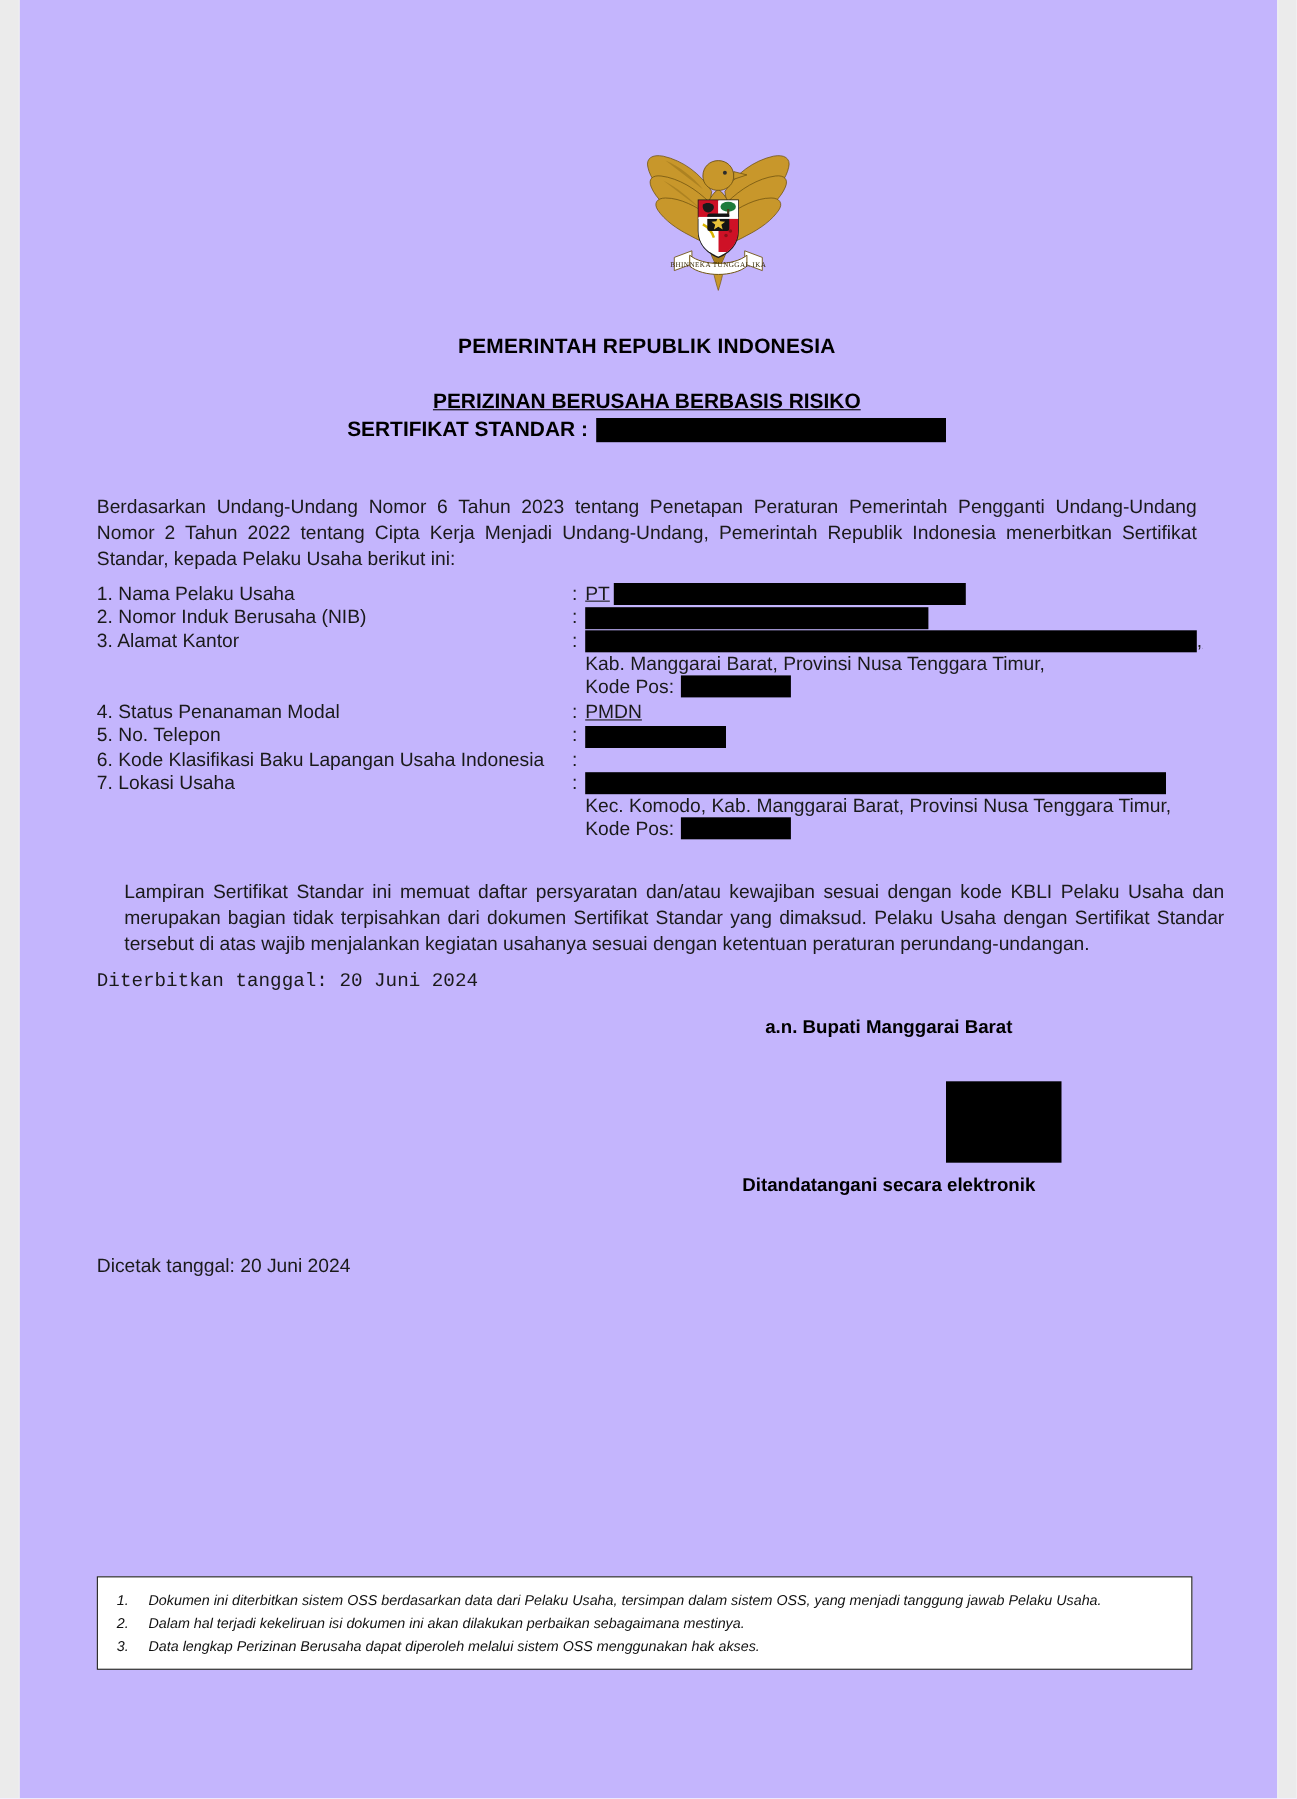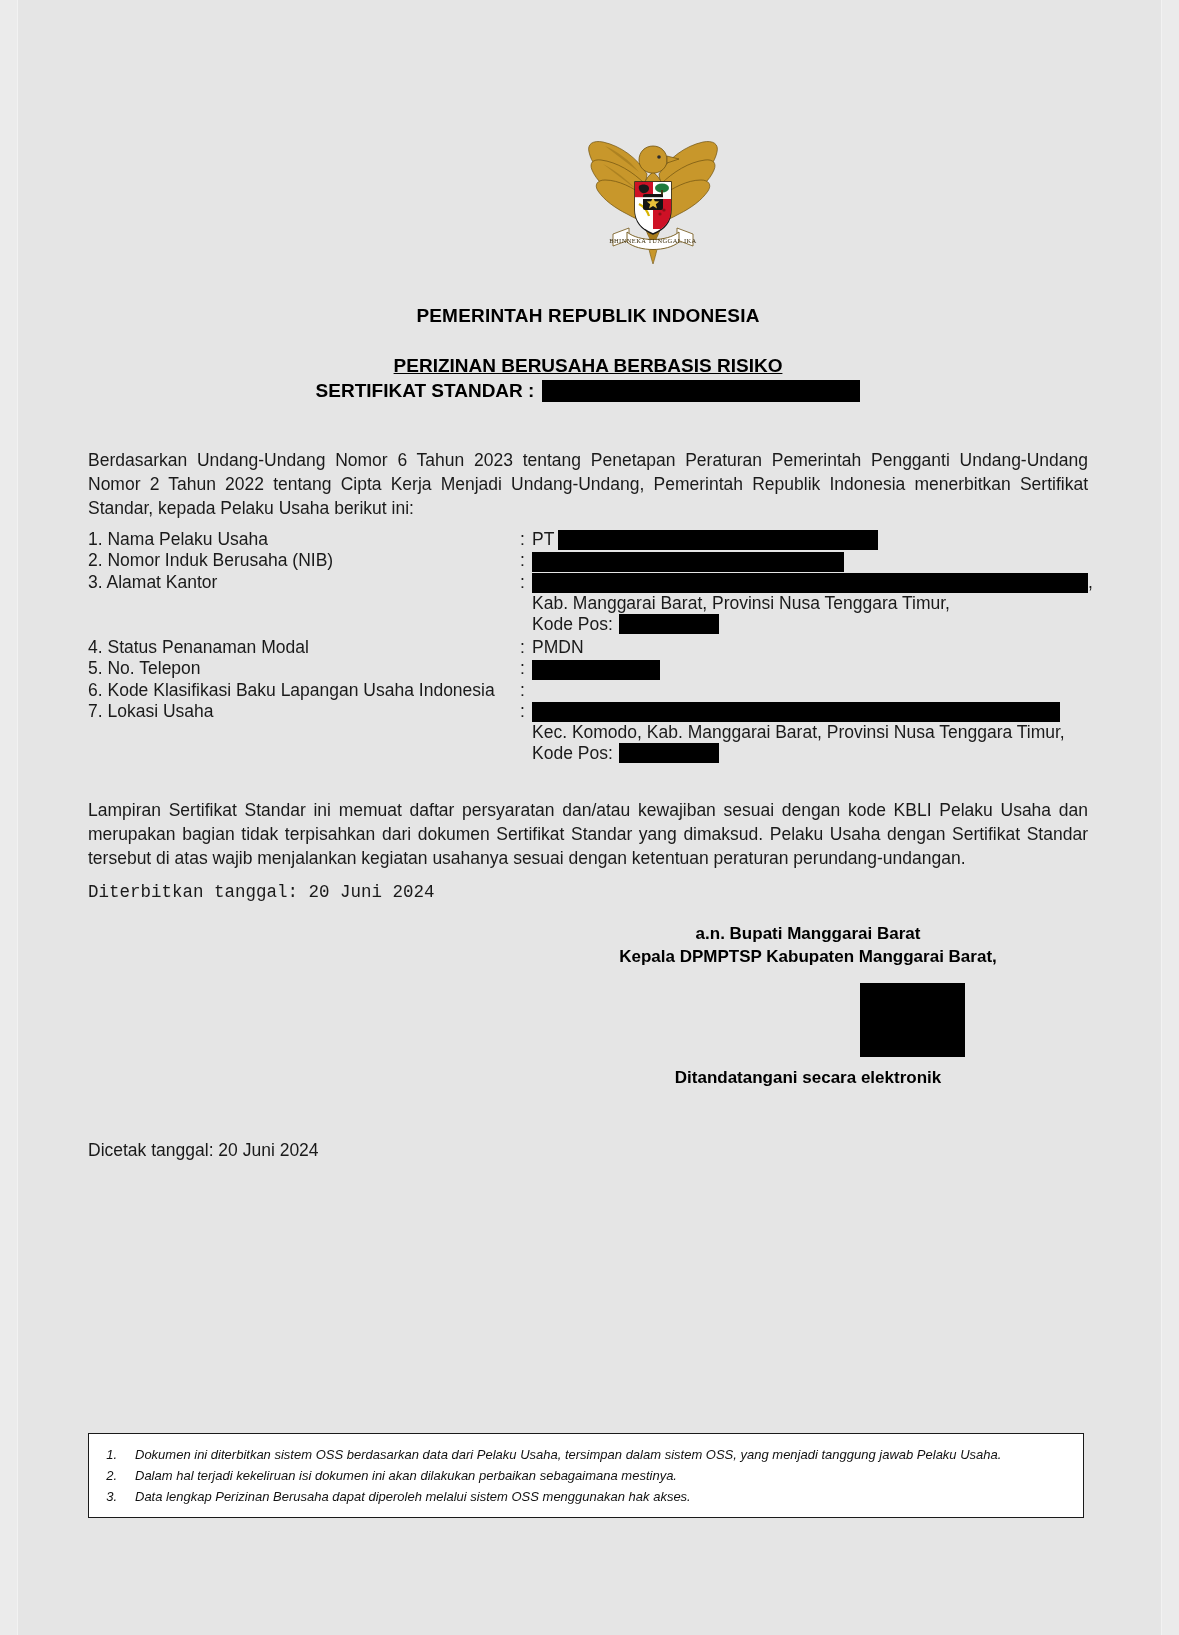--- a/index.html
+++ b/index.html
@@ -15,21 +15,21 @@
     background: #ffffff;
     overflow: hidden;
   }
   
   .paper {
     position: absolute;
     left: 18px;
     top: 0px;
     width: 1143px;
     height: 1635px;
-    background: #e5e5e5;
+    background: #c4b5fd;
     box-shadow: 0 0 0 1px #f2f2f2;
   }
   .gutter-l, .gutter-r {
     position: absolute;
     top: 0;
     width: 18px;
     height: 1635px;
     background: #ebebeb;
   }
   .gutter-l { left: 0; }
@@ -102,21 +102,21 @@
     position: absolute;
     left: 0;
     width: 1000px;
     font-size: 17.5px;
     line-height: 24px;
     color: #1a1a1a;
     text-align: justify;
     text-justify: inter-word;
   }
   #intro-para { top: 448px; }
-  #lampiran-para { top: 798px; }
+  #lampiran-para { top: 798px; margin-left: 25px; }
 
   
   .details {
     position: absolute;
     left: 0;
     top: 529px;
     width: 1000px;
     font-size: 17.5px;
     line-height: 21px;
     color: #1a1a1a;
@@ -131,20 +131,21 @@
     flex: 0 0 432px;
     white-space: pre;
   }
   .dsep {
     width: 12px;
     flex: 0 0 12px;
   }
   .dvalue {
     flex: 1 1 auto;
     white-space: nowrap;
+    text-decoration: underline;
   }
   .dsub {
     display: flex;
   }
   .dsub .pad { width: 444px; flex: 0 0 444px; }
 
   
   .dateline {
     position: absolute;
     left: 0;
@@ -354,21 +355,20 @@
           <span class="redact" style="width:100px;height:20px;margin-left:6px;"></span>
         </div>
       </div>
 
       <div class="para" id="lampiran-para">Lampiran Sertifikat Standar ini memuat daftar persyaratan dan/atau kewajiban sesuai dengan kode KBLI Pelaku Usaha dan merupakan bagian tidak terpisahkan dari dokumen Sertifikat Standar yang dimaksud. Pelaku Usaha dengan Sertifikat Standar tersebut di atas wajib menjalankan kegiatan usahanya sesuai dengan ketentuan peraturan perundang-undangan.</div>
 
       <div class="dateline" id="issued-date">Diterbitkan tanggal: 20 Juni 2024</div>
 
       <div class="sig">
         <div>a.n. Bupati Manggarai Barat</div>
-        <div>Kepala DPMPTSP Kabupaten Manggarai Barat,</div>
       </div>
       <div class="sig-stamp"></div>
       <div class="sig-note">Ditandatangani secara elektronik</div>
 
       <div class="dateline" id="printed-date">Dicetak tanggal: 20 Juni 2024</div>
 
     </div>
 
     <div class="footer-box">
       <div class="fnote">

